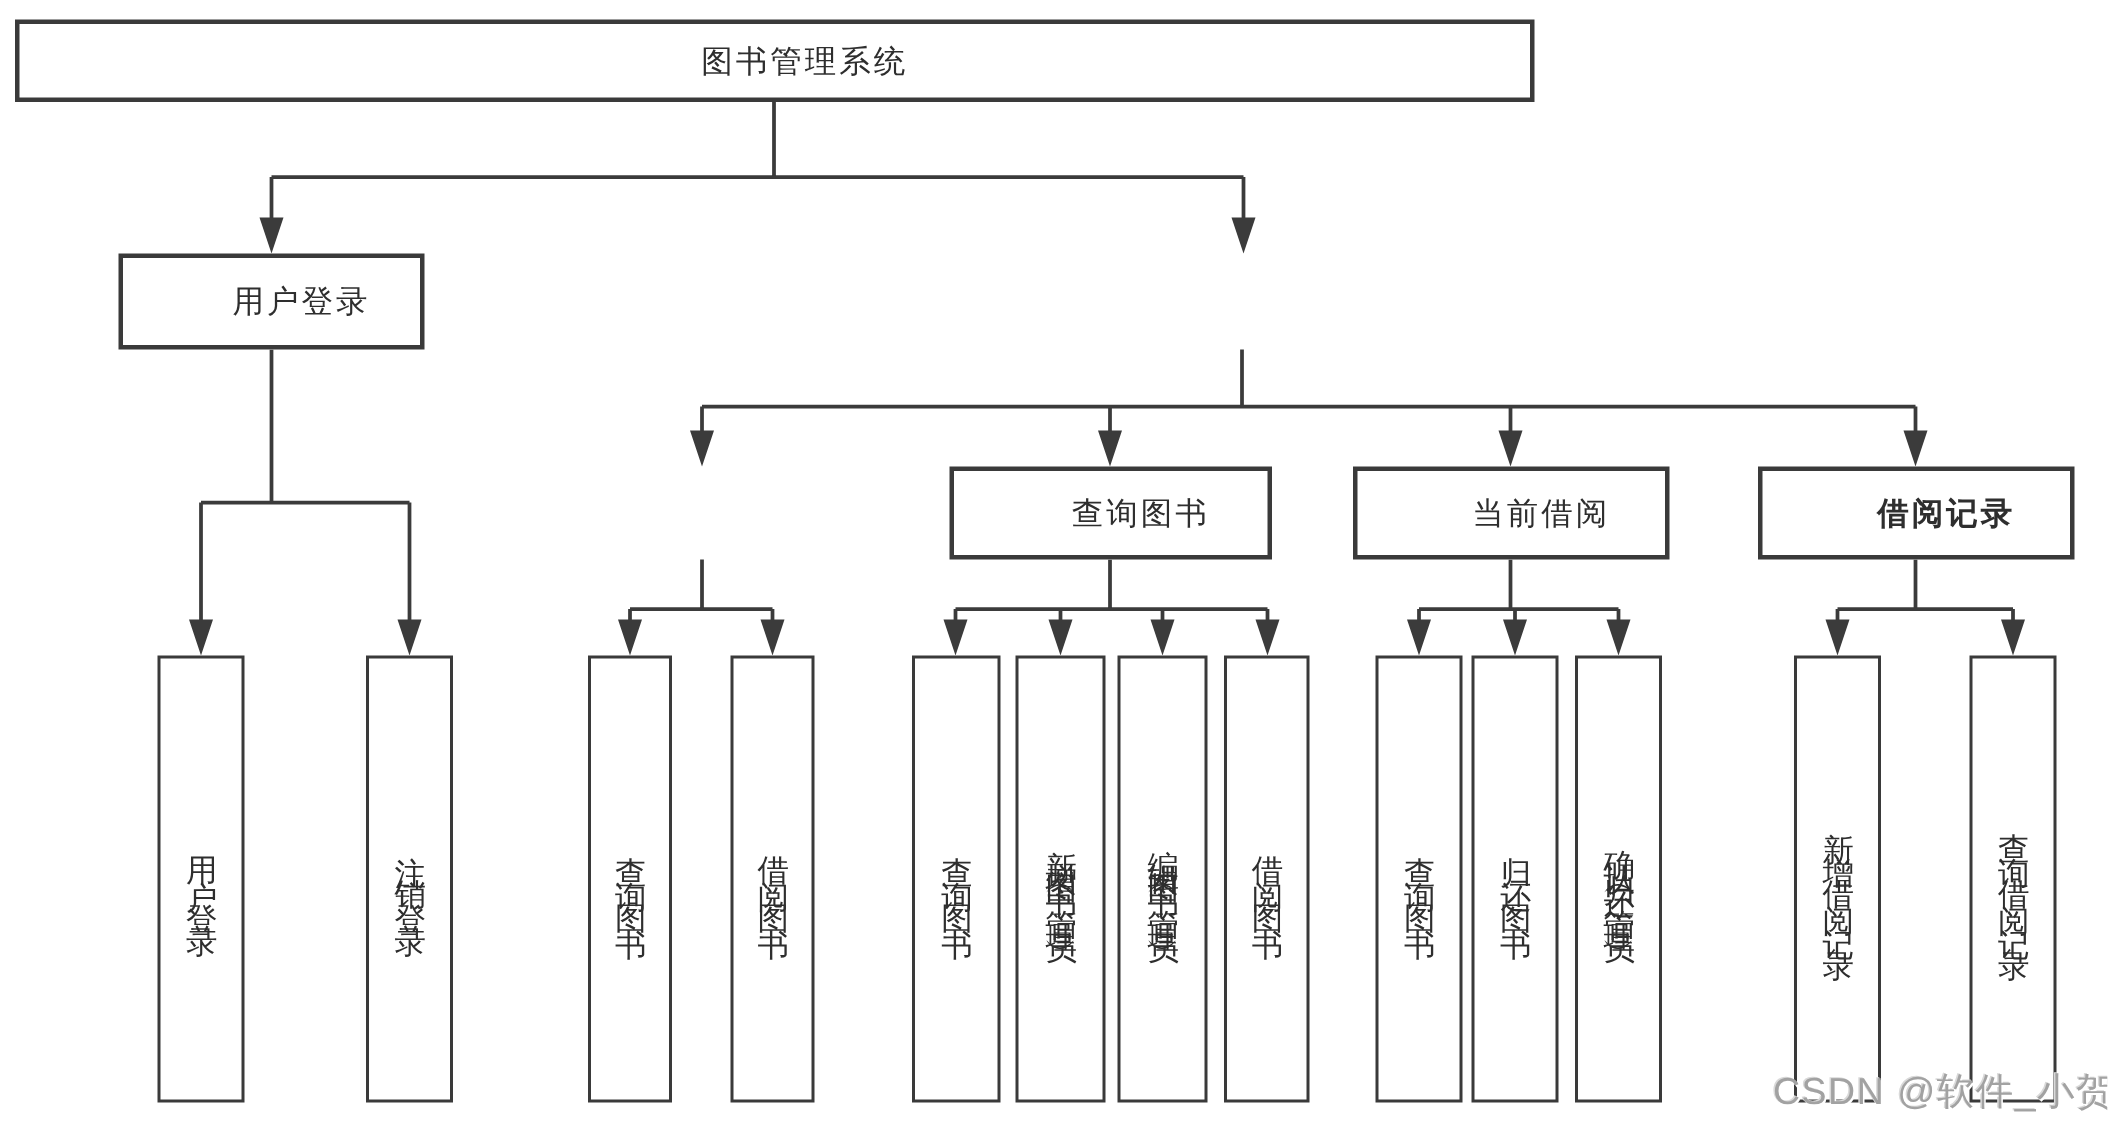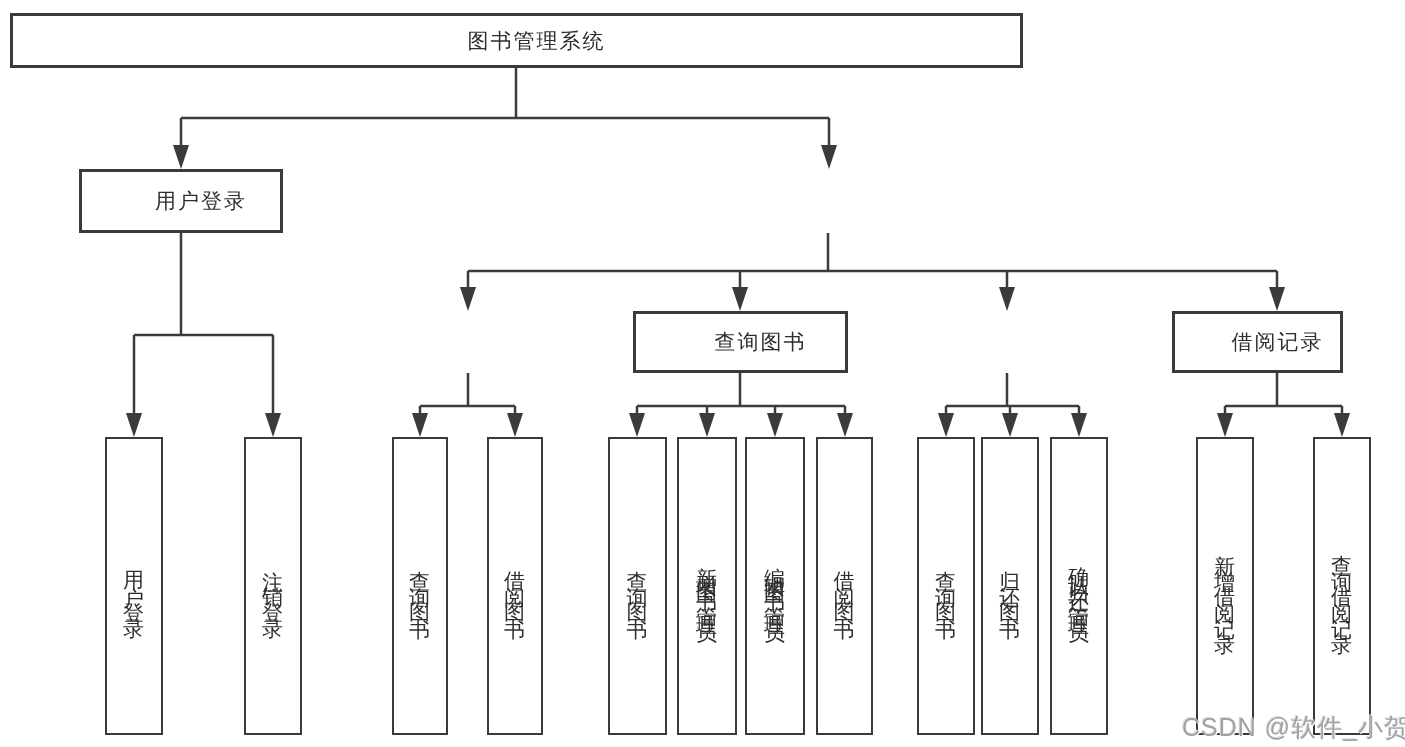--- a/index.html
+++ b/index.html
@@ -58,21 +58,22 @@
       M938 413 L954 413 L946 437 Z M1002 413 L1018 413 L1010 437 Z
       M1071 413 L1087 413 L1079 437 Z
       M1217 413 L1233 413 L1225 437 Z M1334 413 L1350 413 L1342 437 Z"></path>
   </svg>
 
   <div class="node" style="left:10px;top:13px;width:1013px;height:55px;">图书管理系统</div>
 
   <div class="node" style="left:79px;top:169px;width:204px;height:64px;">用户登录</div>
 
   <div class="node" style="left:633px;top:311px;width:215px;height:62px;">查询图书</div>
-  <div class="node" style="left:1172px;top:311px;width:171px;height:62px;">借阅记录</div>
+  <div class="node" style="left:902px;top:311px;width:211px;height:62px;">当前借阅</div>
+  <div class="node" style="left:1172px;top:311px;width:211px;height:62px;font-weight:bold;">借阅记录</div>
 
   <div class="leaf" style="left:105px;width:58px;">
     <span class="vtext">用户登录</span>
   </div>
   <div class="leaf" style="left:244px;width:58px;">
     <span class="vtext">注销登录</span>
   </div>
 
   <div class="leaf" style="left:392px;width:56px;">
     <span class="vtext">查询图书</span>

